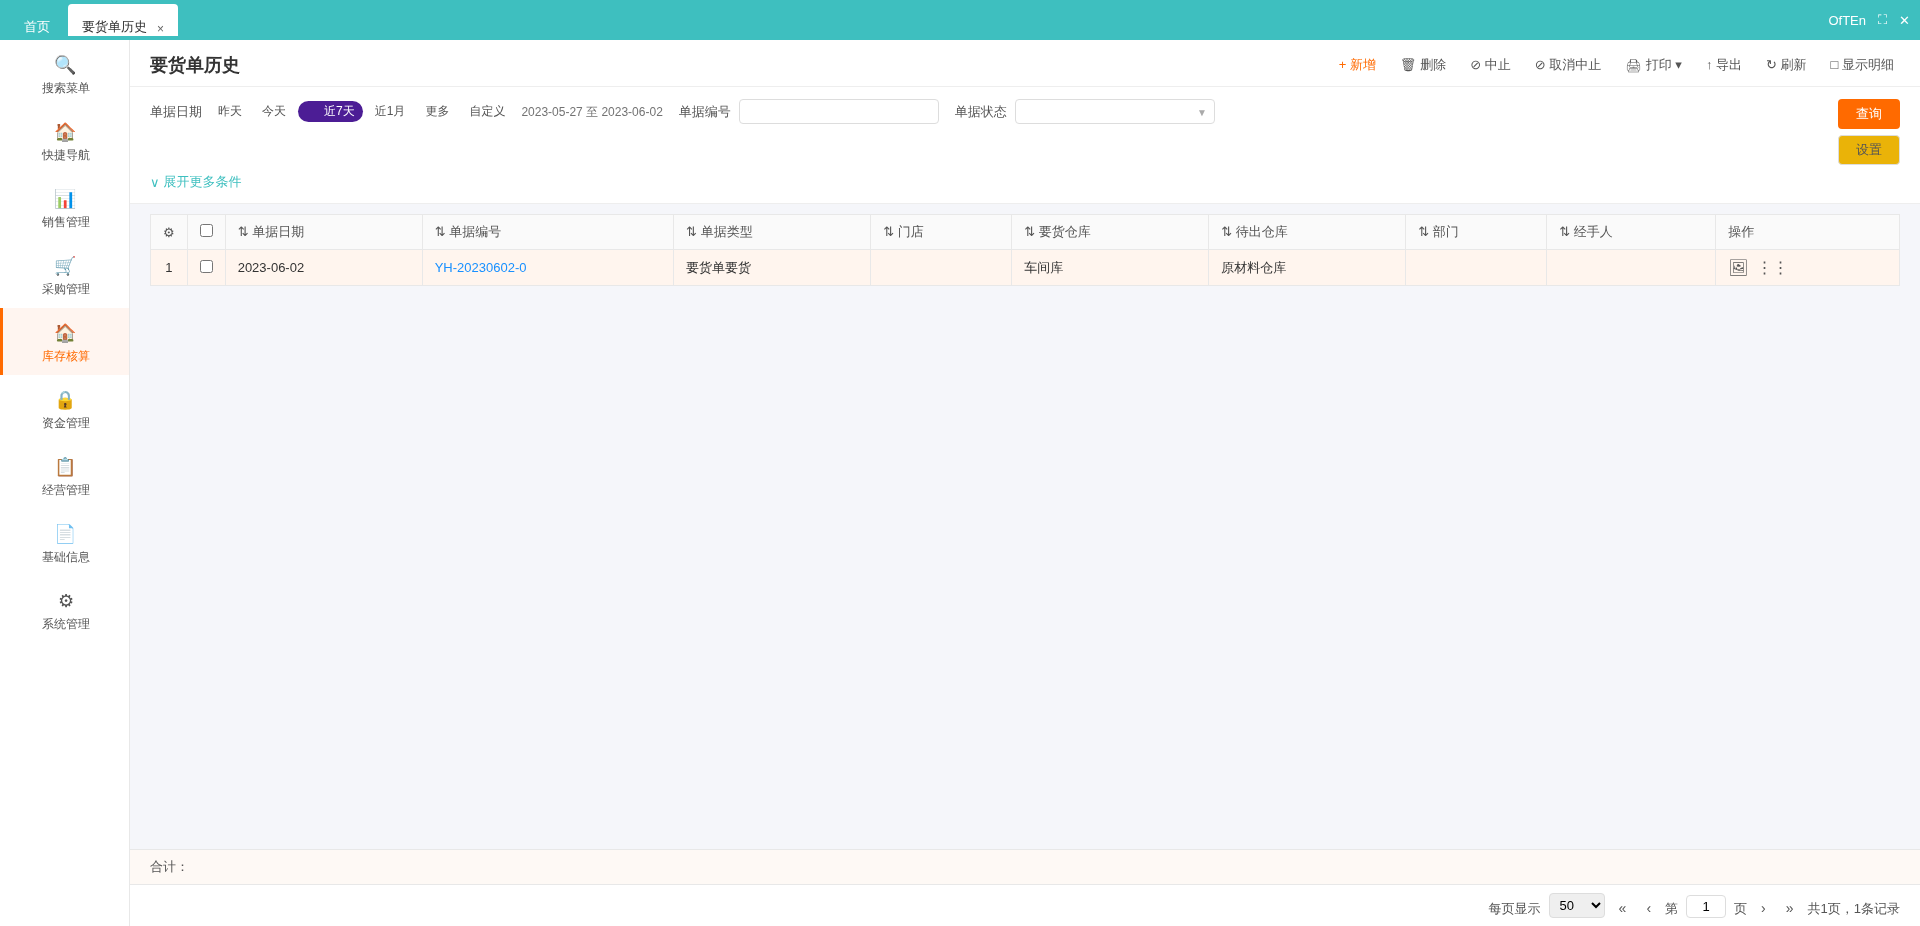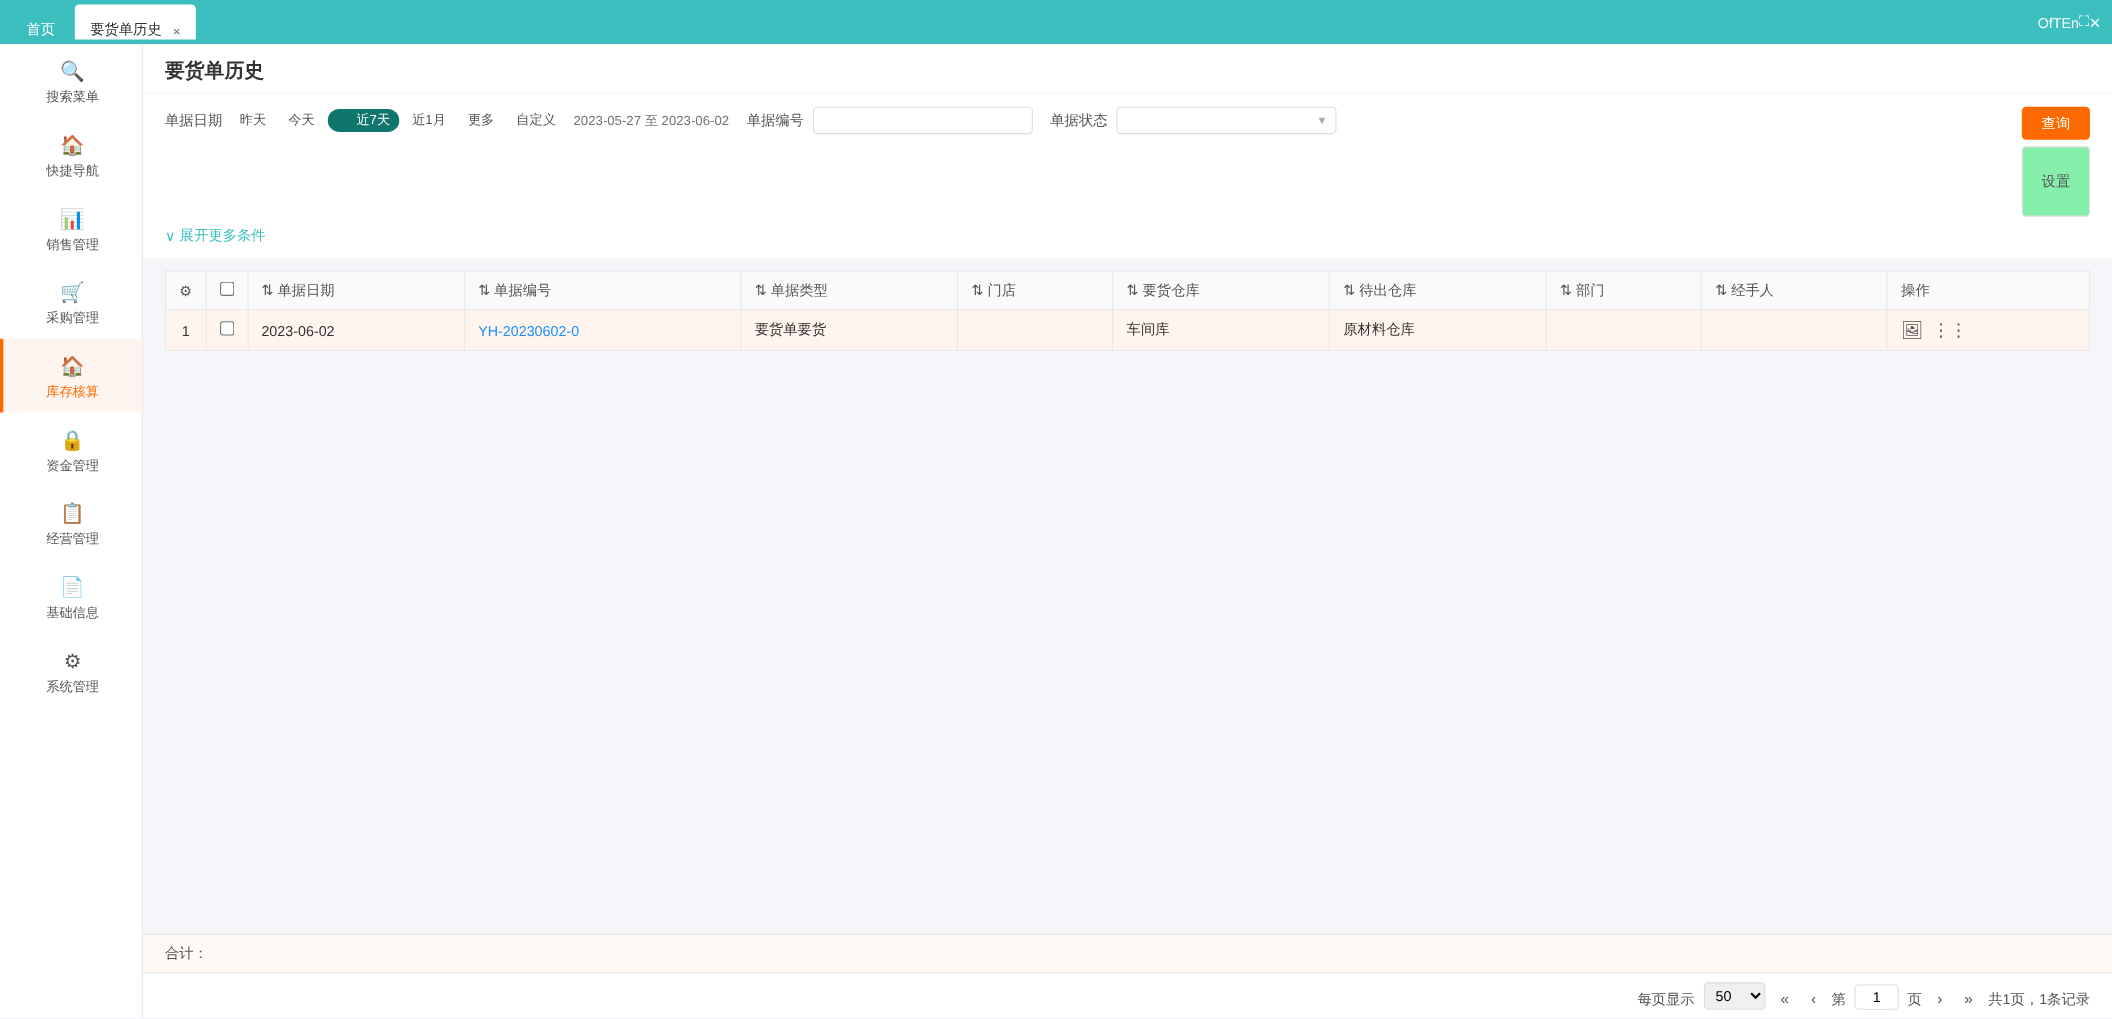--- a/index.html
+++ b/index.html
@@ -37,20 +37,21 @@
     .tab-close {
       font-size: 12px;
       color: #666;
       cursor: pointer;
       margin-left: 4px;
     }
     .top-bar-right {
       margin-left: auto;
       display: flex;
       align-items: flex-end;
+      gap: 12px;
       color: #fff;
       font-size: 13px;
     }
     .top-bar-right span { cursor: pointer; }
 
     
     .main-layout {
       display: flex;
       flex: 1;
       overflow: hidden;
@@ -129,25 +130,25 @@
     .btn-query {
       background: #ff6a00;
       color: #fff;
       border: none;
       border-radius: 4px;
       padding: 6px 18px;
       cursor: pointer;
       font-size: 13px;
     }
     .btn-settings {
-      background: #86efac;
+      background: #eab308;
       color: #555;
       border: 1px solid #ddd;
       border-radius: 4px;
-      padding: 22px 16px;
+      padding: 5px 16px;
       cursor: pointer;
       font-size: 13px;
     }
 
     
     .filter-area {
       background: #fff;
       padding: 12px 20px;
       border-bottom: 1px solid #eee;
       flex-shrink: 0;
@@ -168,21 +169,21 @@
       gap: 4px;
     }
     .date-pill {
       padding: 2px 8px;
       border-radius: 12px;
       cursor: pointer;
       font-size: 12px;
       color: #555;
     }
     .date-pill.active {
-      background: #0f766e;
+      background: #4c1d95;
       color: #fff;
       padding-left: 26px;
     }
     .date-range {
       color: #737373;
       font-size: 12px;
     }
     .filter-input {
       border: 1px solid #ddd;
       border-radius: 4px;
@@ -403,20 +404,33 @@
     <div class="sidebar-item">
       <span class="sidebar-icon">⚙</span>
       <span>系统管理</span>
     </div>
   </div>
 
   <div class="content">
 
     <div class="page-header">
       <div class="page-title">要货单历史</div>
+      <div class="toolbar">
+        <div class="toolbar-btn add">+ 新增</div>
+        <div class="toolbar-btn">🗑 删除</div>
+        <div class="toolbar-btn">⊘ 中止</div>
+        <div class="toolbar-btn">⊘ 取消中止</div>
+        <div class="toolbar-btn">
+          <span>🖨</span>
+          <span> 打印 ▾</span>
+        </div>
+        <div class="toolbar-btn">↑ 导出</div>
+        <div class="toolbar-btn">↻ 刷新</div>
+        <div class="toolbar-btn">□ 显示明细</div>
+      </div>
     </div>
 
     <div class="filter-area">
       <div class="filter-main-row">
         <div class="filter-fields">
 
           <div class="filter-group">
             <span class="filter-label">单据日期</span>
             <div class="date-pills">
               <span class="date-pill">昨天</span>

